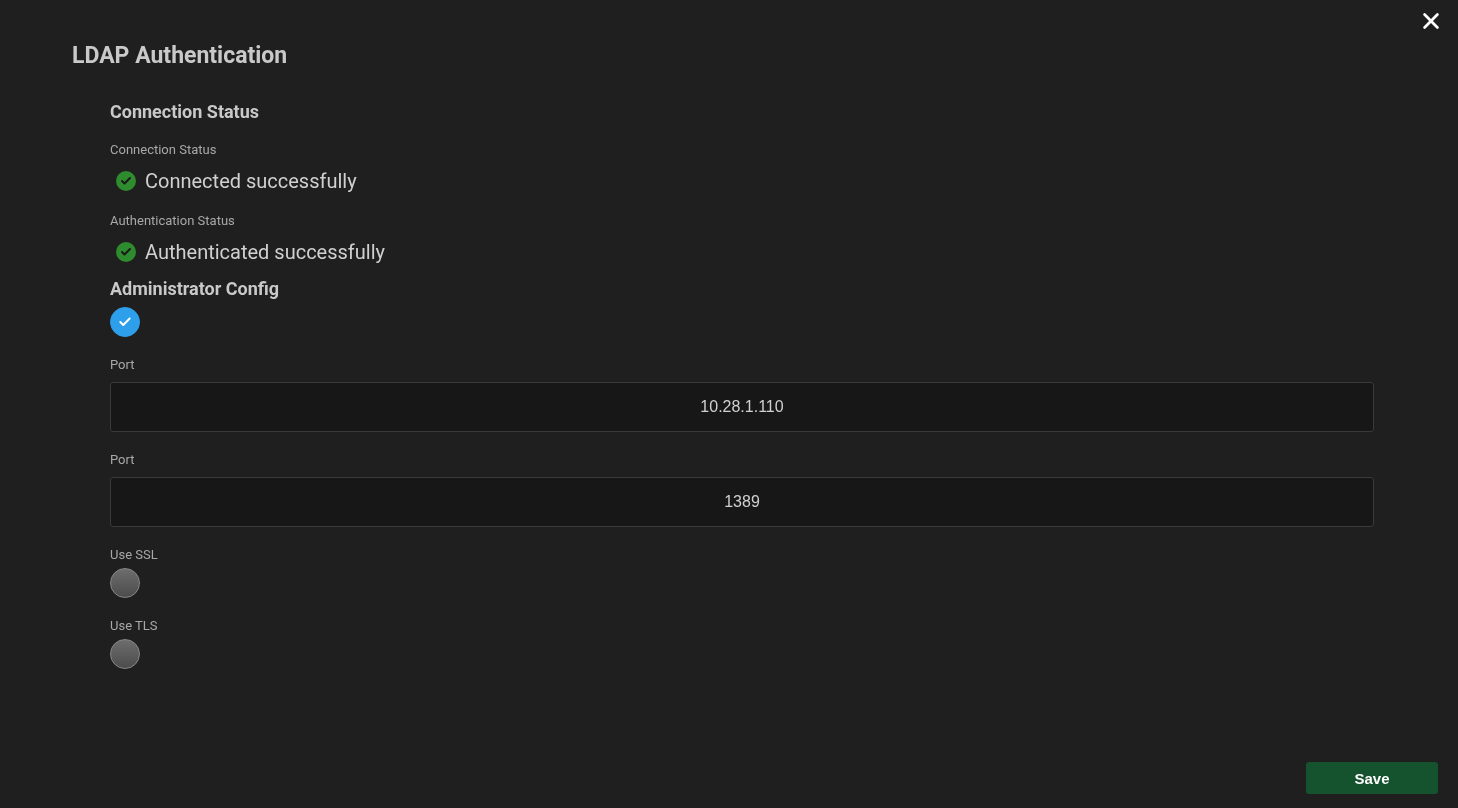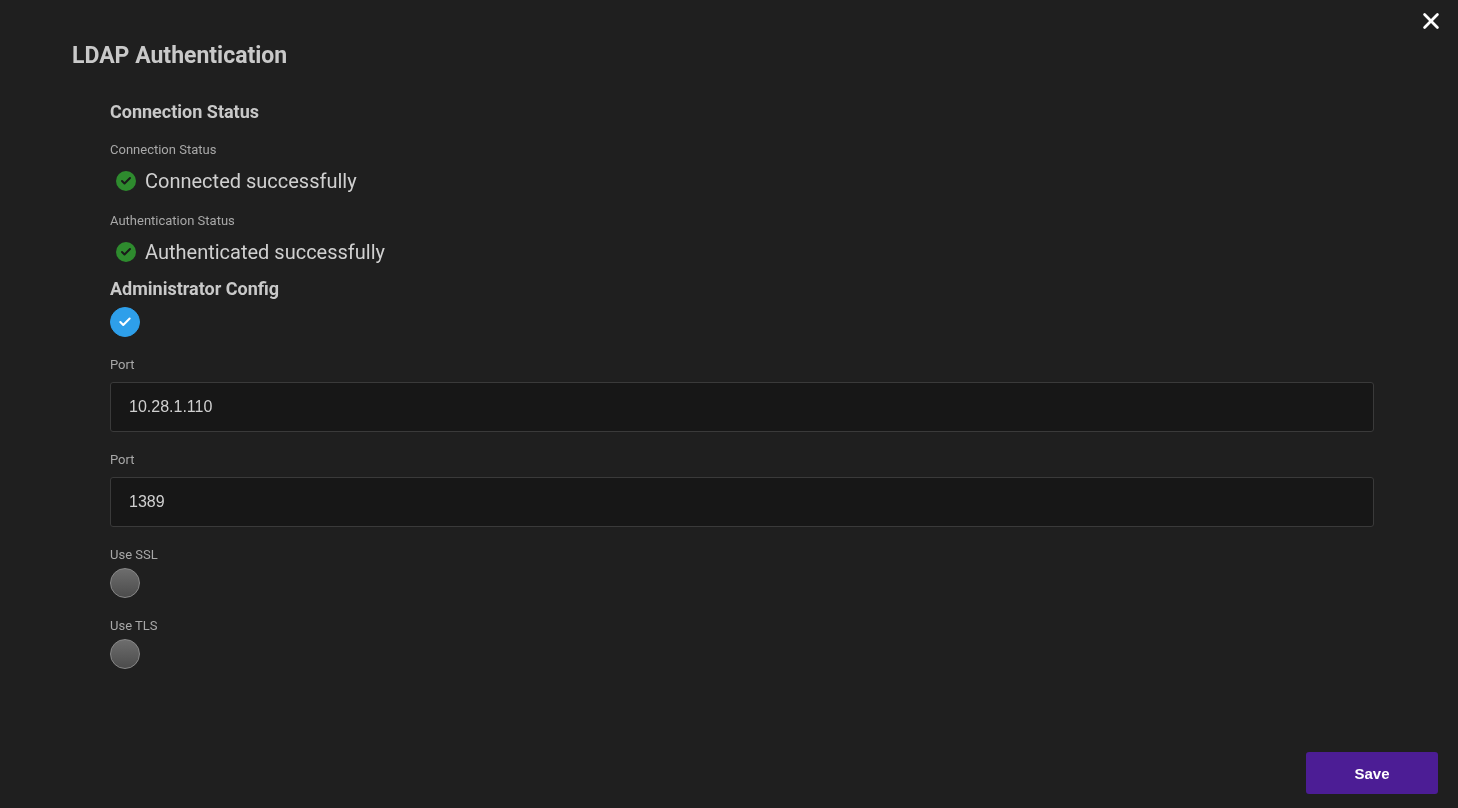--- a/index.html
+++ b/index.html
@@ -102,35 +102,36 @@
       width: 100%;
       max-width: 1264px;
       height: 50px;
       background: #171717;
       border: 1px solid #3a3a3a;
       border-radius: 3px;
       color: #d0d0d0;
       font-size: 16px;
       padding: 0 18px;
       margin-top: 4px;
+      text-align: center;
     }
     .footer {
       position: absolute;
       bottom: 14px;
       right: 20px;
     }
     .save-btn {
-      background: #4c1d95;
+      background: #14532d;
       color: #ffffff;
       font-size: 15px;
       font-weight: 700;
       border: none;
       border-radius: 3px;
       width: 132px;
-      height: 42px;
+      height: 32px;
       cursor: pointer;
     }
   </style>
 </head>
 <body>
 
 <div class="close-btn">
   <svg viewBox="0 0 24 24" width="22" height="22" fill="none" stroke="currentColor" stroke-width="3" stroke-linecap="round">
     <line x1="5" y1="5" x2="19" y2="19"></line>
     <line x1="19" y1="5" x2="5" y2="19"></line>

